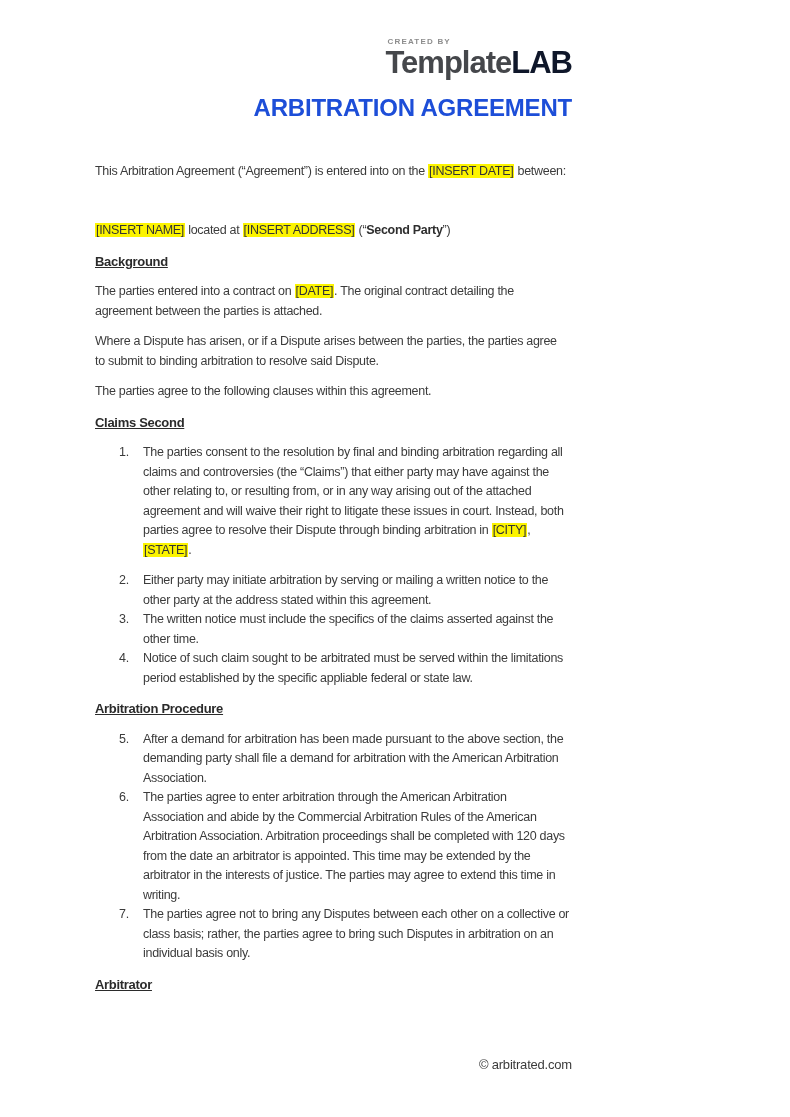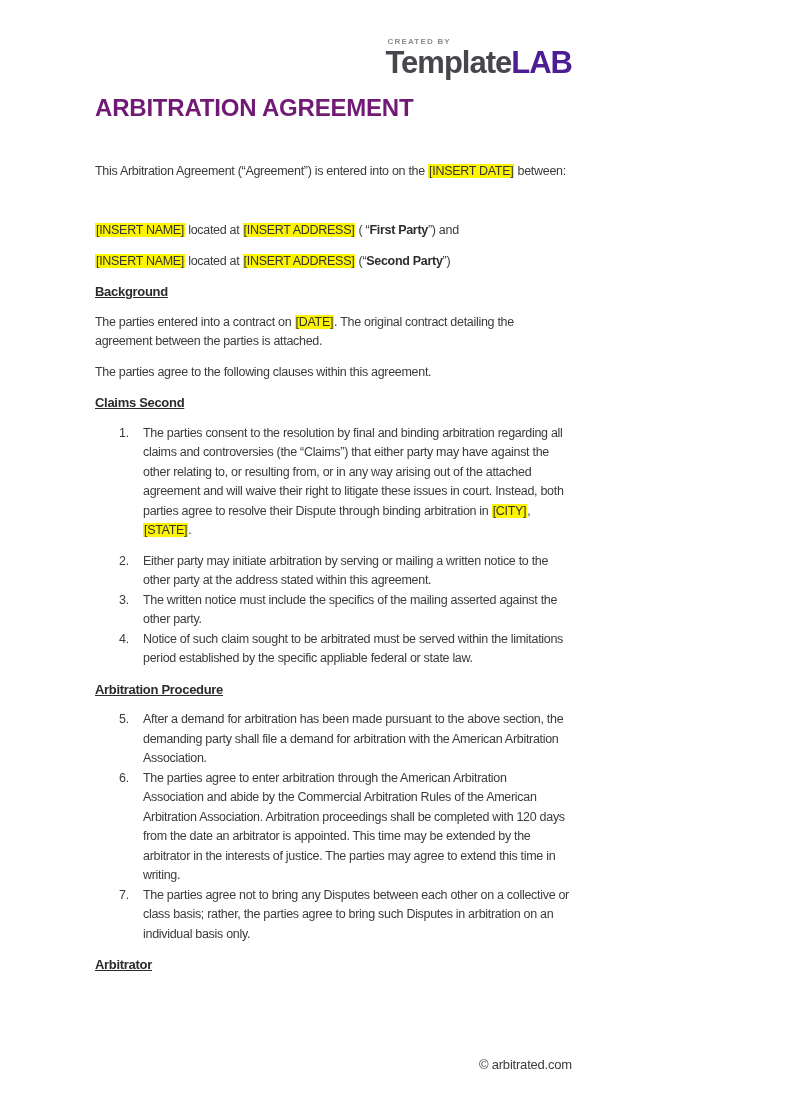--- a/index.html
+++ b/index.html
@@ -14,25 +14,25 @@
 
   
   header { padding: 38px 90px 0 95px; }
   .logo { width: fit-content; margin-left: auto; line-height: 1; }
   .created-by {
     font-size: 8px; font-weight: bold; letter-spacing: 1.2px;
     color: #8d8d8d; margin: 0 0 1px 2px;
   }
   .brand { font-size: 31px; font-weight: bold; letter-spacing: -1px; line-height: 1.05; }
   .brand-dark { color: #45474b; }
-  .brand-red  { color: #4c1d95; }
+  .brand-red  { color: #0f172a; }
 
   h1 {
-    margin: 14px 0 0 0; text-align: left;
-    font-size: 24px; font-weight: bold; color: #701a75; letter-spacing: -0.2px;
+    margin: 14px 0 0 0; text-align: right;
+    font-size: 24px; font-weight: bold; color: #1d4ed8; letter-spacing: -0.2px;
   }
 
   
   main { padding: 0 93px 0 95px; }
   .para, h2 {
     font-size: 12.5px; letter-spacing: -0.3px; line-height: 19.5px;
     margin: 0 0 11px 0;
   }
   .intro { margin-top: 40px; }
   .blank-line { height: 29px; }
@@ -71,49 +71,49 @@
     </div>
     <h1>ARBITRATION AGREEMENT</h1>
   </header>
 
   <main>
 
     <p class="para intro"><span>This Arbitration Agreement (“Agreement”) is entered into on the </span><mark class="hl">[INSERT DATE]</mark><span> between:</span></p>
 
     <div class="blank-line"></div>
 
-    <p class="para"><mark class="hl">[INSERT NAME]</mark><span> located at </span><mark class="hl">[INSERT ADDRESS]</mark><span> ( “</span><b>First Party</b><span>”) and</span></p>
 
     <p class="para"><mark class="hl">[INSERT NAME]</mark><span> located at </span><mark class="hl">[INSERT ADDRESS]</mark><span> (“</span><b>Second Party</b><span>”)</span></p>
 
     <h2>Background</h2>
 
     <p class="para"><span>The parties entered into a contract on </span><mark class="hl">[DATE]</mark><span>. The original contract detailing the agreement between the parties is attached.</span></p>
 
+    <p class="para">Where a Dispute has arisen, or if a Dispute arises between the parties, the parties agree to submit to binding arbitration to resolve said Dispute.</p>
 
     <p class="para">The parties agree to the following clauses within this agreement.</p>
 
     <h2>Claims Second</h2>
 
     <div class="list">
       <div class="li">
         <span class="num">1.</span>
         <span class="li-text"><span>The parties consent to the resolution by final and binding arbitration regarding all claims and controversies (the “Claims”) that either party may have against the other relating to, or resulting from, or in any way arising out of the attached agreement and will waive their right to litigate these issues in court. Instead, both parties agree to resolve their Dispute through binding arbitration in </span><mark class="hl">[CITY]</mark><span>, </span><mark class="hl">[STATE]</mark><span>.</span></span>
       </div>
     </div>
 
 
     <div class="list">
       <div class="li">
         <span class="num">2.</span>
         <span class="li-text">Either party may initiate arbitration by serving or mailing a written notice to the other party at the address stated within this agreement.</span>
       </div>
       <div class="li">
         <span class="num">3.</span>
-        <span class="li-text">The written notice must include the specifics of the mailing asserted against the other party.</span>
+        <span class="li-text">The written notice must include the specifics of the claims asserted against the other time.</span>
       </div>
       <div class="li">
         <span class="num">4.</span>
         <span class="li-text">Notice of such claim sought to be arbitrated must be served within the limitations period established by the specific appliable federal or state law.</span>
       </div>
     </div>
 
     <h2>Arbitration Procedure</h2>
 
     <div class="list">

